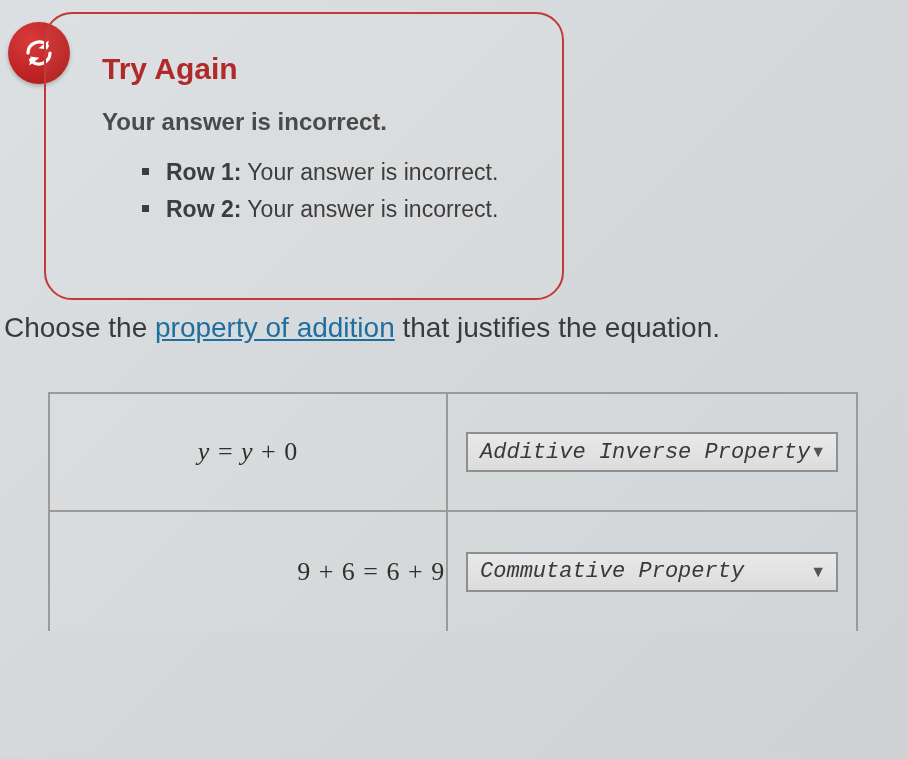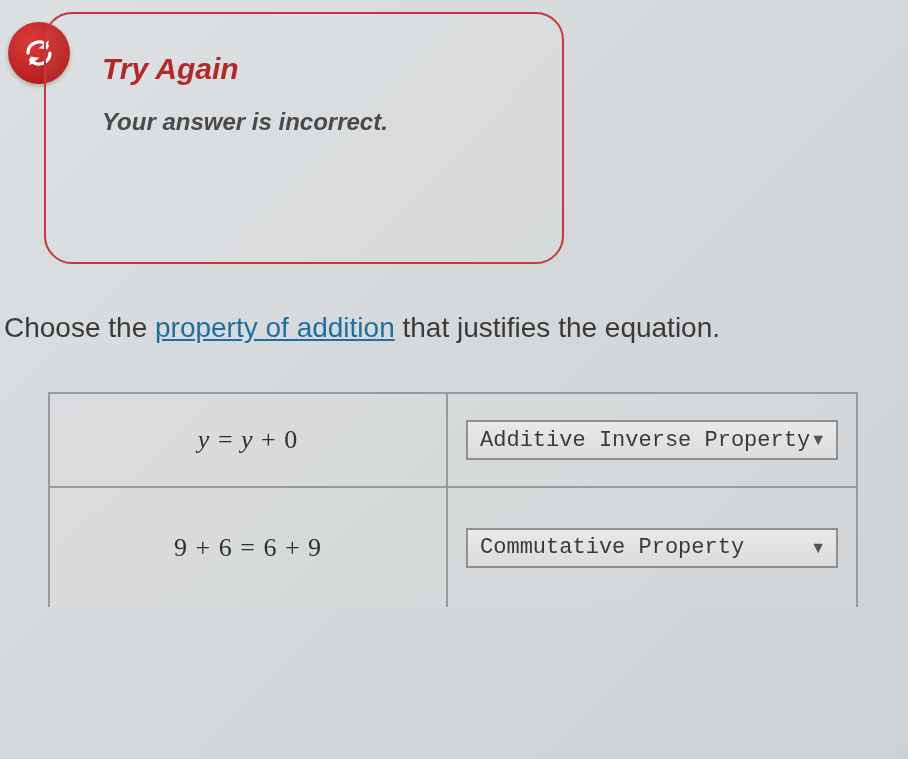--- a/index.html
+++ b/index.html
@@ -12,26 +12,25 @@
     font-family: Verdana, Geneva, sans-serif;
     color: #3a3a3a;
     overflow: hidden;
     position: relative;
   }
   .feedback-box {
     position: absolute;
     left: 44px;
     top: 12px;
     width: 520px;
-    height: 252px;
+    height: 288px;
     border: 2px solid #c13a3a;
     border-radius: 28px;
     background: rgba(255,255,255,0.05);
     padding: 28px 30px 2px 56px;
-    font-style: italic;
   }
   .badge {
     position: absolute;
     left: 8px;
     top: 22px;
     width: 62px;
     height: 62px;
     border-radius: 50%;
     background: radial-gradient(circle at 35% 30%, #d93a3a 0%, #b81f1f 70%, #9a1515 100%);
     display: flex;
@@ -92,36 +91,37 @@
   .tbl {
     position: absolute;
     left: 48px;
     top: 392px;
     width: 810px;
     border-collapse: collapse;
     background: rgba(255,255,255,0.05);
   }
   .tbl td {
     border: 2px solid #9a9a9a;
-    height: 94px;
+    height: 118px;
     vertical-align: middle;
     text-align: center;
   }
   .tbl td.eq-cell {
     width: 400px;
     font-family: Georgia, "Times New Roman", serif;
     font-style: italic;
     font-size: 26px;
     color: #2f2f2f;
     letter-spacing: 1px;
   }
   .tbl td.eq-cell .up { font-style: normal; }
   .tbl td.sel-cell {
     width: 410px;
     padding: 0 2px;
+    font-style: italic;
   }
   .dropdown {
     width: 372px;
     height: 40px;
     border: 2px solid #8f8f8f;
     background: linear-gradient(#e9e9e9, #dcdcdc);
     display: flex;
     align-items: center;
     justify-content: space-between;
     padding: 0 10px 0 12px;
@@ -129,37 +129,45 @@
     font-size: 22px;
     color: #3a3a3a;
     margin: 0 auto;
   }
   .dropdown .chev {
     font-size: 16px;
     color: #555;
     font-family: Arial, sans-serif;
   }
   
-  .tbl tr.last td { height: 120px; border-bottom: none; }
+  .tbl tr.last td { height: 120px; border-bottom: none; text-align: right; }
 </style>
 </head>
 <body>
 
 <div class="badge">
   <svg width="34" height="34" viewBox="0 0 34 34">
     <path d="M6 17a11 11 0 0 1 19.4-7" fill="none" stroke="#ffffff" stroke-width="3.2" stroke-linecap="round"></path>
     <path d="M28 17a11 11 0 0 1-19.4 7" fill="none" stroke="#ffffff" stroke-width="3.2" stroke-linecap="round"></path>
     <polygon points="26,4 26,13 17,13" fill="#ffffff" transform="rotate(8 22 9)"></polygon>
     <polygon points="8,30 8,21 17,21" fill="#ffffff" transform="rotate(8 12 25)"></polygon>
   </svg>
 </div>
 
 <div class="feedback-box">
   <div class="try-again">Try Again</div>
   <div class="incorrect-msg">Your answer is incorrect.</div>
+  <ul class="feedback-list">
+    <li>
+      <span class="row-label">Row 1:</span><span class="row-text"> Your answer is incorrect.</span>
+    </li>
+    <li>
+      <span class="row-label">Row 2:</span><span class="row-text"> Your answer is incorrect.</span>
+    </li>
+  </ul>
 </div>
 
 <div class="question">
   <span>Choose the </span><a href="#">property of addition</a><span> that justifies the equation.</span>
 </div>
 
 <table class="tbl">
   <tbody>
       <tr>
     <td class="eq-cell"><i>y</i> <span class="up">=</span> <i>y</i> <span class="up">+ 0</span></td>

